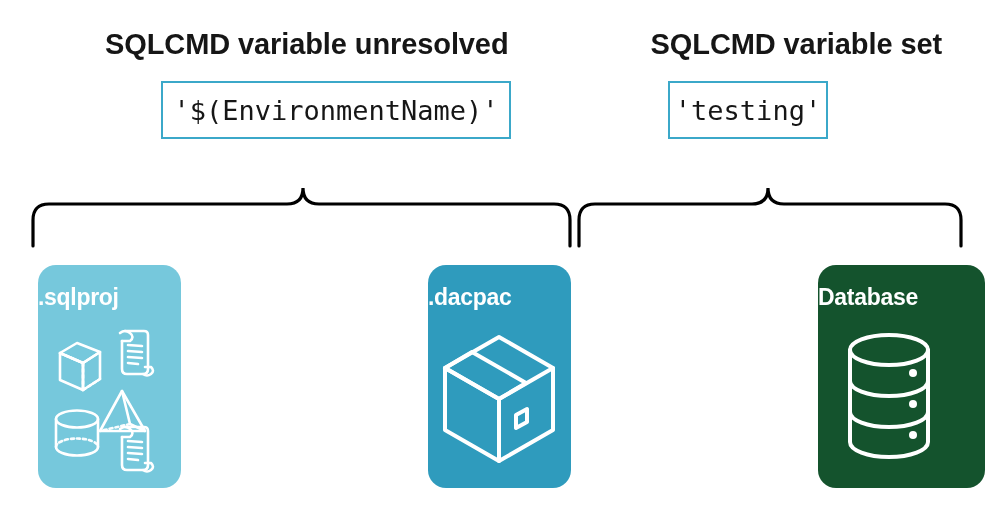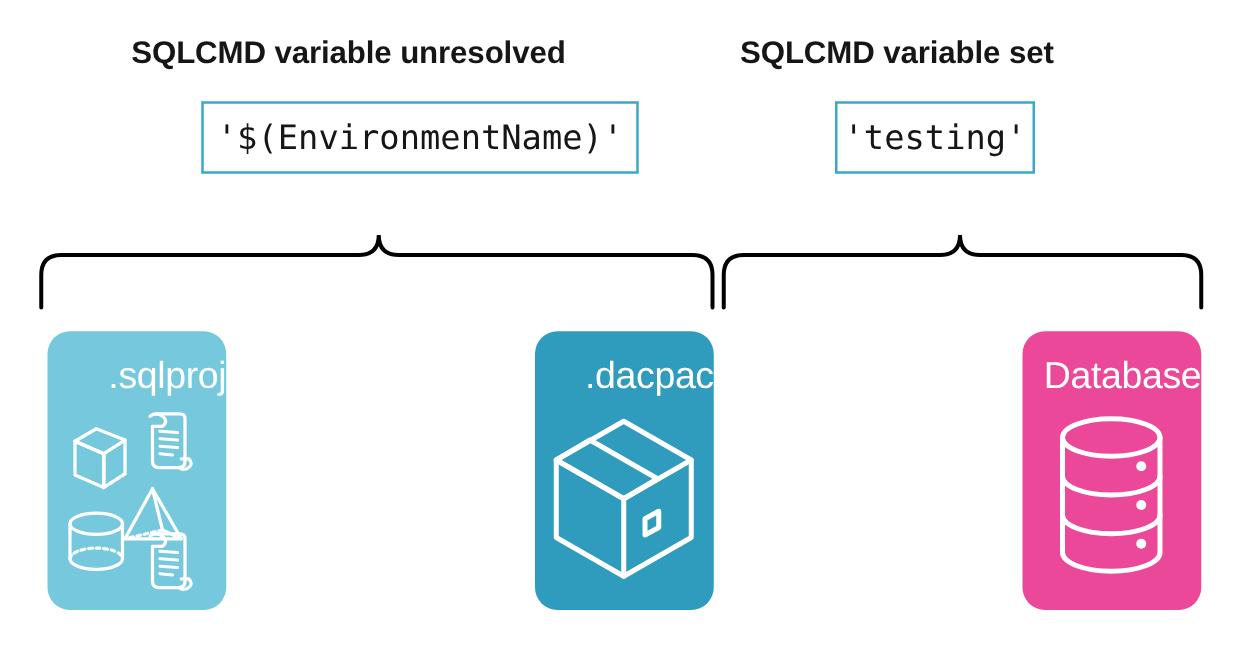--- a/index.html
+++ b/index.html
@@ -19,23 +19,23 @@
     width: 1000px;
     height: 522px;
     background: #ffffff;
   }
 
   
   .heading {
     position: absolute;
     font-family: "Liberation Sans", sans-serif;
     font-weight: bold;
-    font-size: 25px;
+    font-size: 29px;
     color: #161616;
-    text-align: left;
+    text-align: right;
     white-space: nowrap;
     letter-spacing: -0.1px;
   }
   #heading-left  { left: 105px; top: 28px; width: 400px; }
   #heading-right { left: 592px; top: 28px; width: 350px; }
 
   
   .codebox {
     position: absolute;
     box-sizing: border-box;
@@ -66,31 +66,31 @@
   .card {
     position: absolute;
     top: 265px;
     width: 143px;
     height: 223px;
     border-radius: 18px;
     overflow: hidden;
   }
   #card-sqlproj  { left: 38px;  background: #76c8dc; }
   #card-dacpac   { left: 428px; background: #2f9bbd; }
-  #card-database { left: 818px; background: #ec4899; }
+  #card-database { left: 818px; background: #14532d; padding-left: 24px; }
 
   .card-label {
     position: absolute;
     top: 19px;
     left: 0;
     width: 100%;
-    text-align: right;
-    font-family: "Liberation Sans", sans-serif;
-    font-weight: normal;
-    font-size: 30px;
+    text-align: left;
+    font-family: "Liberation Sans", sans-serif;
+    font-weight: bold;
+    font-size: 23px;
     color: #ffffff;
     letter-spacing: -0.3px;
     white-space: nowrap;
   }
   .card-art {
     position: absolute;
     left: 0;
     top: 52px;
     width: 143px;
     height: 165px;

